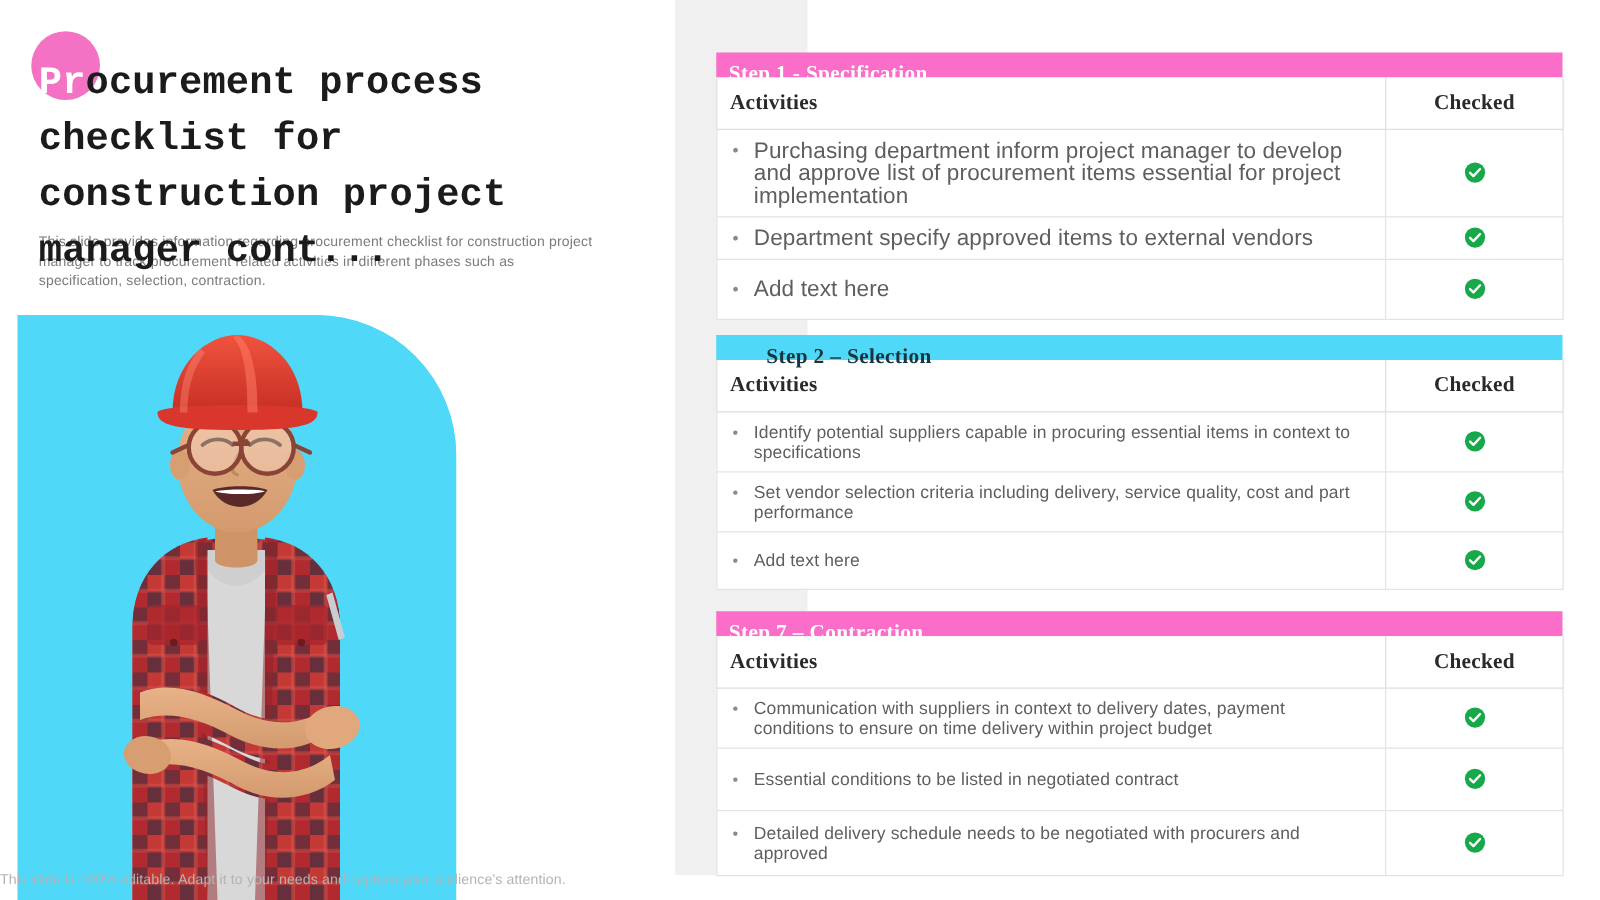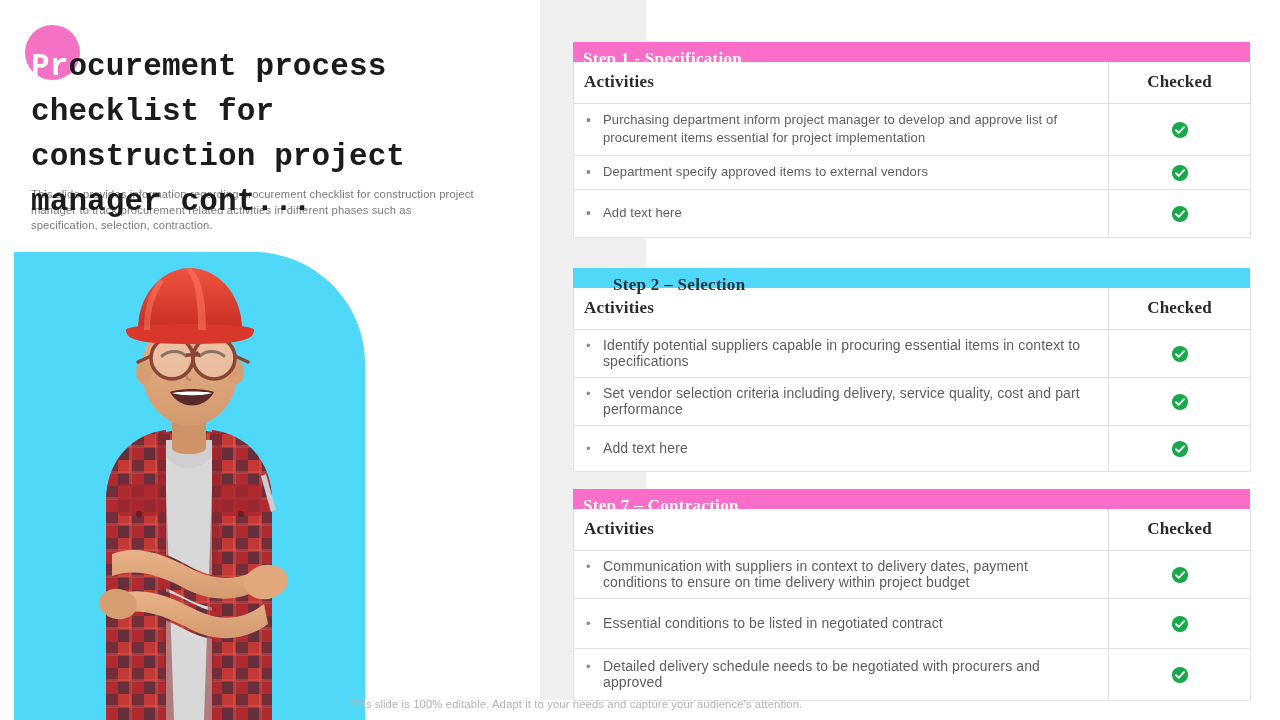--- a/index.html
+++ b/index.html
@@ -172,40 +172,39 @@
     text-align: left;
     padding-left: 2px;
   }
   .act-text {
     flex: 1 1 auto;
     color: #5e5e5e;
     font-size: 14px;
     line-height: 16px;
     letter-spacing: 0.12px;
   }
-  .step-1 .act-text { font-size: 13px; line-height: 18px; }
+  .step-1 .act-text { font-size: 18px; line-height: 18px; }
   .step-1 .bullet   { font-size: 14px;  line-height: 18px; }
 
   td.chk-cell {
     text-align: center;
   }
   .check-icon {
     display: inline-block;
     width: 18px;
     height: 18px;
     vertical-align: middle;
   }
 
   
   .footer-note {
     position: absolute;
     left: 0;
     top: 698px;
     width: 1152px;
-    text-align: center;
     font-size: 11.3px;
     color: #b4b4b4;
     letter-spacing: 0.1px;
   }
 </style>
 </head>
 <body>
 
 <div class="slide">
 

